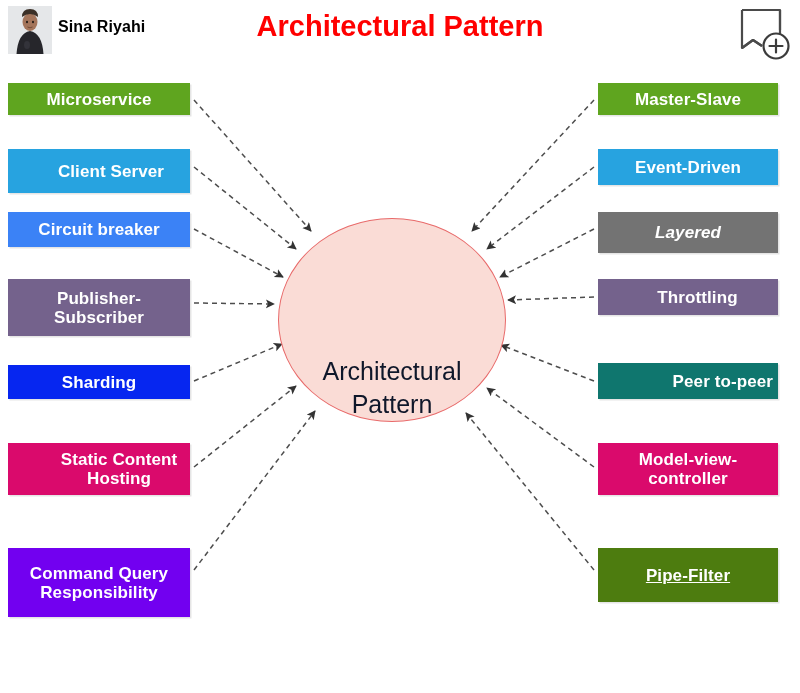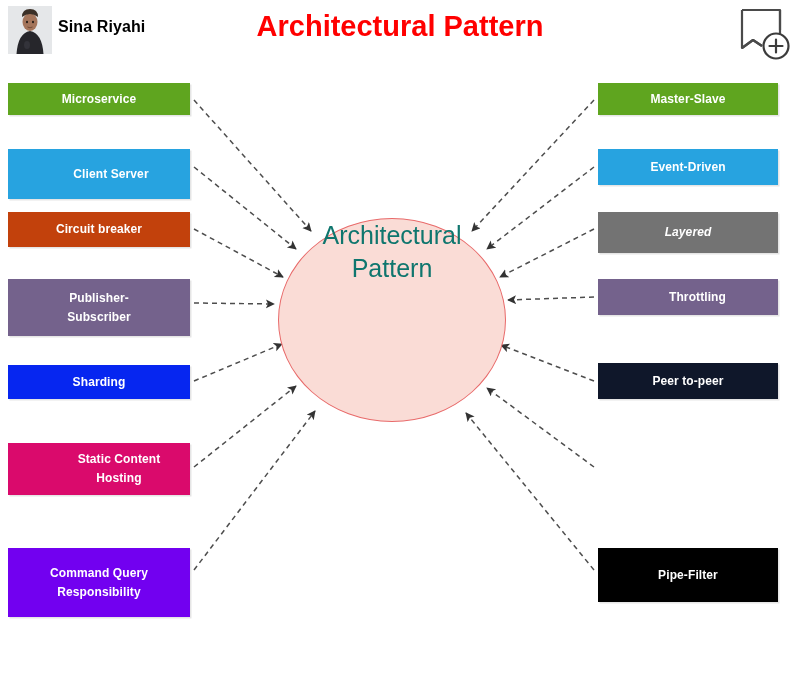--- a/index.html
+++ b/index.html
@@ -67,43 +67,43 @@
 
   .node {
     position: absolute;
     box-sizing: border-box;
     display: flex;
     align-items: center;
     justify-content: center;
     text-align: center;
     color: #ffffff;
     font-weight: bold;
-    font-size: 12px;
+    font-size: 17px;
     line-height: 19px;
     border: 1px solid rgba(255,255,255,.0);
     box-shadow: 1.5px 1.5px 0 rgba(0,0,0,.10);
     white-space: pre-line;
     padding: 0 4px;
     letter-spacing: .1px;
   }
   .node.left  { left: 8px;   width: 182px; }
   .node.right { left: 598px; width: 180px; }
 
   #center-node {
     position: absolute;
     left: 278px; top: 218px;
     width: 226px; height: 202px;
     border-radius: 50%;
     background: #fadcd6;
     border: 1.3px solid #e86a6a;
     display: flex;
-    align-items: flex-start;
+    align-items: flex-end;
     justify-content: center;
     text-align: center;
-    color: #0f766e;
+    color: #0f172a;
     font-size: 25px;
     line-height: 33px;
     white-space: pre-line;
     font-family: "Liberation Sans", sans-serif;
   }
 </style>
 </head>
 <body>
 
 <div id="header">
@@ -160,24 +160,24 @@
       <line x1="594" y1="297" x2="508" y2="300"></line>
       <line x1="594" y1="381" x2="501" y2="345"></line>
       <line x1="594" y1="467" x2="487" y2="388"></line>
       <line x1="594" y1="570" x2="466" y2="413"></line>
     </g>
   </svg>
 
   <div class="node left" style="top:83px;height:32px;background:#5fa51f;">
     <span>Microservice</span>
   </div>
-  <div class="node left" style="top:149px;height:50px;background:#27a3e0;padding-left:28px;">
+  <div class="node left" style="top:149px;height:44px;background:#27a3e0;padding-left:28px;">
     <span>Client Server</span>
   </div>
-  <div class="node left" style="top:212px;height:35px;background:#c2410c;">
+  <div class="node left" style="top:212px;height:35px;background:#3b82f6;">
     <span>Circuit breaker</span>
   </div>
   <div class="node left" style="top:279px;height:57px;background:#74628c;">
     <span>Publisher-
 Subscriber</span>
   </div>
   <div class="node left" style="top:365px;height:34px;background:#0626f0;">
     <span>Sharding</span>
   </div>
   <div class="node left" style="top:443px;height:52px;background:#da0a6c;padding-left:44px;">
@@ -194,24 +194,28 @@
   </div>
   <div class="node right" style="top:83px;height:32px;background:#5fa51f;">
     <span>Master-Slave</span>
   </div>
   <div class="node right" style="top:212px;height:41px;background:#737373;font-style:italic;">
     <span>Layered</span>
   </div>
   <div class="node right" style="top:279px;height:36px;background:#74628c;padding-left:23px;">
     <span>Throttling</span>
   </div>
-  <div class="node right" style="top:363px;height:36px;background:#0f172a;">
+  <div class="node right" style="top:363px;height:36px;background:#0f766e;justify-content:flex-end;">
     <span>Peer to-peer</span>
   </div>
-  <div class="node right" style="top:548px;height:54px;background:#000000;">
+  <div class="node right" style="top:443px;height:52px;background:#da0a6c;">
+    <span>Model-view-
+controller</span>
+  </div>
+  <div class="node right" style="top:548px;height:54px;background:#4d7c0f;text-decoration:underline;">
     <span>Pipe-Filter</span>
   </div>
 
   <div id="center-node">
     <span>Architectural
 Pattern</span>
   </div>
 
 </div>
 

